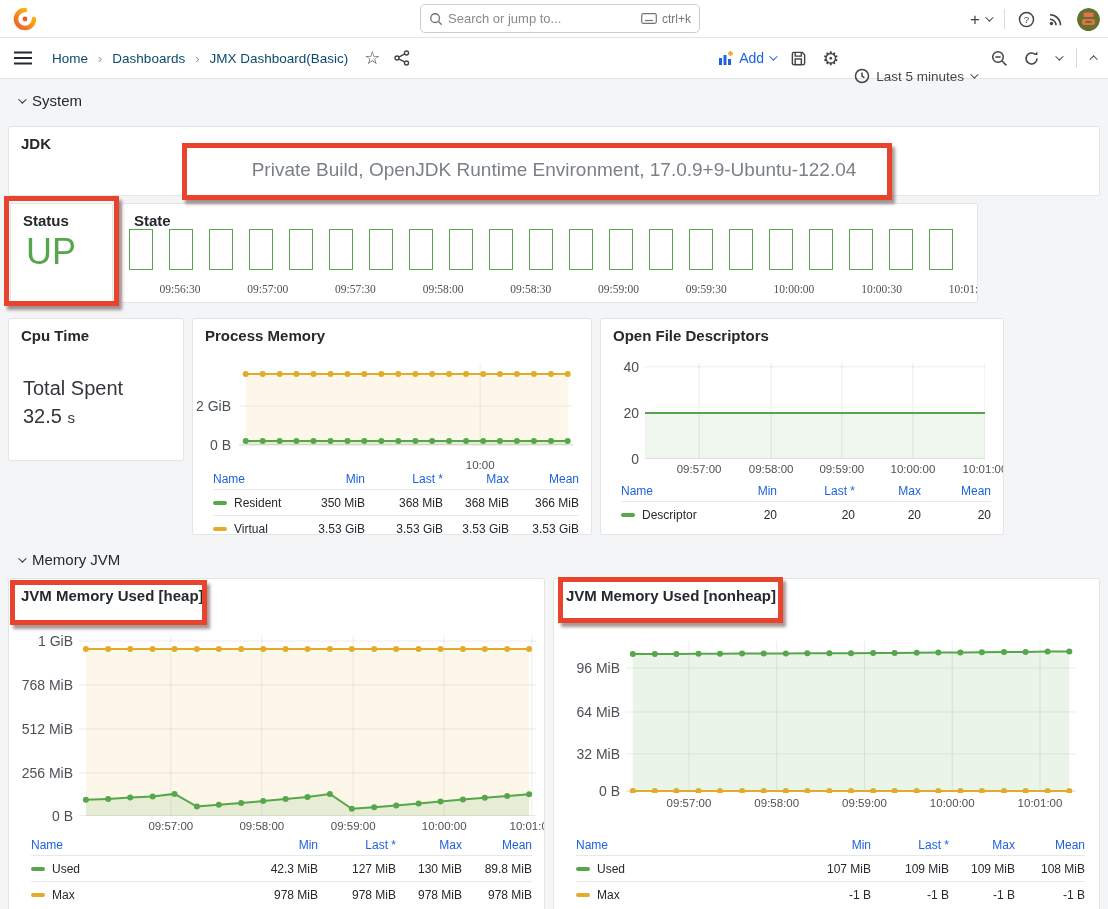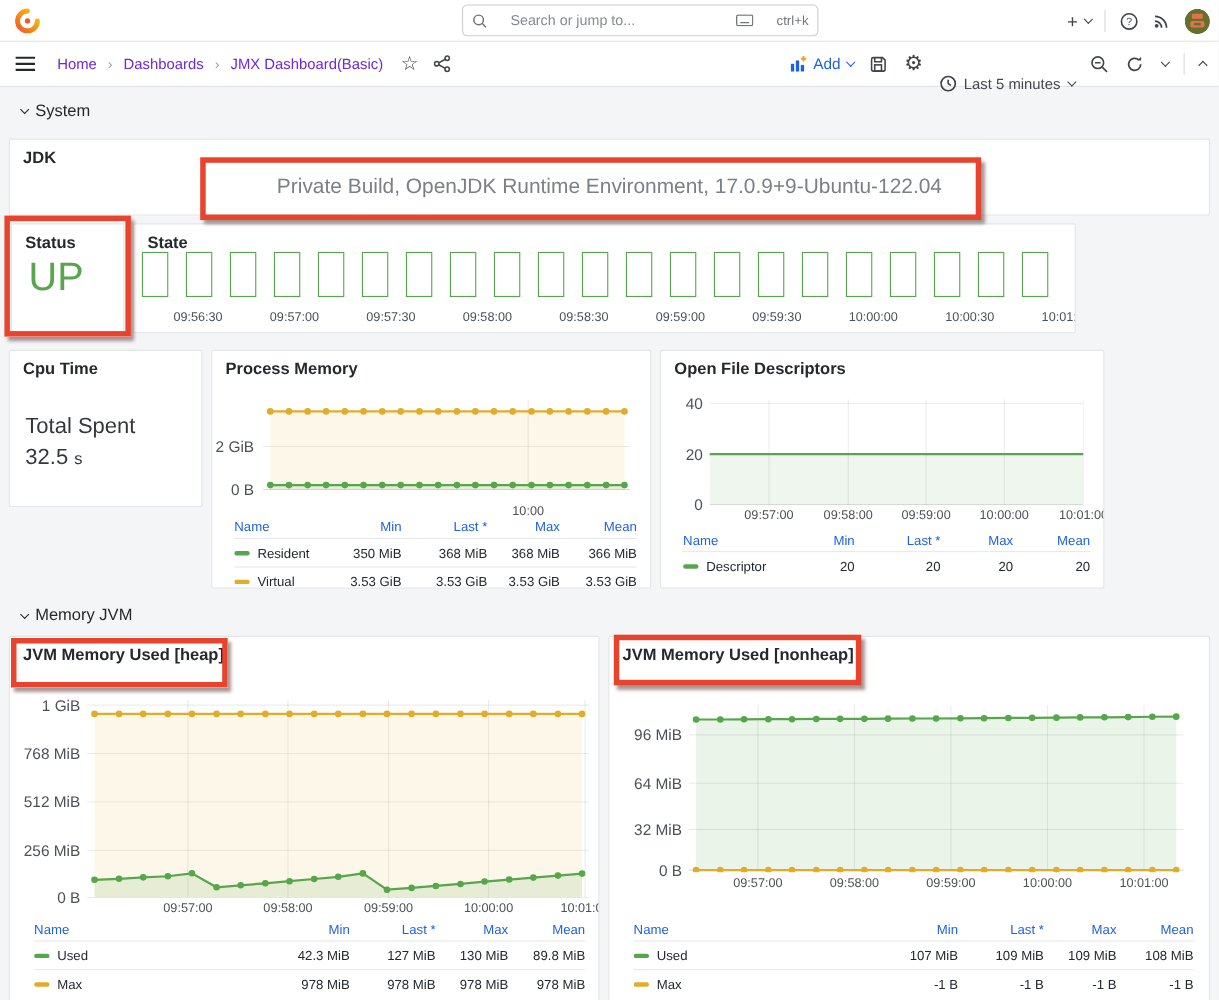--- a/index.html
+++ b/index.html
@@ -3,35 +3,35 @@
 <meta charset="utf-8">
 <style>
   * { margin:0; padding:0; box-sizing:border-box; }
   html,body { width:1108px; height:909px; overflow:hidden; }
   body { font-family:"Liberation Sans", sans-serif; color:#24292e; background:#f4f5f6; }
   #screen { position:relative; width:1108px; height:909px; overflow:hidden; background:#f4f5f6; }
 
   
   #topnav { position:absolute; left:0; top:0; width:1108px; height:38px; background:#fff; border-bottom:1px solid #e3e4e6; z-index:20; }
   #logo { position:absolute; left:13px; top:7px; width:24px; height:24px; cursor:pointer; }
-  #searchbox { position:absolute; left:420px; top:4px; width:324px; height:29px; border:1px solid #ccced1; border-radius:5px; background:#fff; display:flex; align-items:center; padding:0 8px; gap:21px; color:#868b91; font-size:13px; }
+  #searchbox { position:absolute; left:420px; top:4px; width:280px; height:29px; border:1px solid #ccced1; border-radius:5px; background:#fff; display:flex; align-items:center; padding:0 8px; gap:5px; color:#868b91; font-size:13px; }
   #searchbox .grow { flex:1; }
   #searchbox .shortcut { color:#71767c; font-size:12px; }
   #nav-right { position:absolute; right:8px; top:0; height:38px; display:flex; align-items:center; gap:13px; }
   .icon-btn { display:flex; align-items:center; justify-content:center; cursor:pointer; color:#404449; }
   .vdiv { width:1px; height:20px; background:#d9dadc; }
   .chev { display:inline-block; width:6px; height:6px; border:solid #404449; border-width:0 1.5px 1.5px 0; transform:rotate(45deg) translateY(-2px); }
   .chev.up { transform:rotate(-135deg) translateY(-2px); }
   .chev.blue { border-color:#1f62e0; }
   #avatar { width:23px; height:23px; border-radius:50%; overflow:hidden; cursor:pointer; }
 
   
   #toolbar { position:absolute; left:0; top:38px; width:1108px; height:41px; background:#fff; border-bottom:1px solid #e3e4e6; z-index:19; }
   #tb-left { position:absolute; left:14px; top:0; height:40px; display:flex; align-items:center; gap:10px; }
-  .crumb { font-size:13.5px; color:#6d28d9; cursor:pointer; }
+  .crumb { font-size:13.5px; color:#0c4a6e; cursor:pointer; }
   .crumb-sep { color:#9a9fa3; font-size:13px; }
   #tb-right { position:absolute; right:10px; top:0; height:40px; display:flex; align-items:center; gap:15px; }
   #add-group { display:flex; align-items:center; gap:5px; color:#1f62e0; font-size:14px; font-weight:500; cursor:pointer; }
   #time-group { display:flex; align-items:center; gap:6px; font-size:13.5px; color:#44484d; cursor:pointer;margin-top:36px; }
   .glyph { font-size:17px; color:#404449; line-height:1; }
 
   
   .var-sliver { position:absolute; top:74px; height:2px; background:#aeb1b4; z-index:18; }
 
   
@@ -53,21 +53,21 @@
 
   #jdk-value { position:absolute; left:0; right:0; top:32px; text-align:center; font-size:19px; color:#7b8086; }
   #status-value { position:absolute; left:15px; top:27px; font-size:36px; font-weight:500; color:#56A64B; }
   #cpu-label { position:absolute; left:14px; top:58px; font-size:20px; color:#33373c; }
   #cpu-value { position:absolute; left:14px; top:86px; font-size:20px; color:#33373c; }
   #cpu-value small { font-size:15px; }
 
   
   #state-cells { position:absolute; left:7px; top:25px; display:flex; gap:16px; }
   .scell { width:24px; height:41px; border:1px solid #56A64B; background:#fff; }
-  #state-ticks { position:absolute; left:0; top:79px; width:100%; height:15px; }
+  #state-ticks { position:absolute; left:0; top:79px; width:100%; height:15px;font-family:Liberation Serif, serif; }
   #state-ticks span { position:absolute; transform:translateX(-50%); font-size:11.5px; color:#4c5157; white-space:nowrap; }
 
   
   .chart-box { position:absolute; }
   .y-axis { position:absolute; font-size:14px; color:#4c5157; }
   .y-axis span { position:absolute; right:0; transform:translateY(-50%); white-space:nowrap; }
   .x-axis { position:absolute; font-size:11.5px; color:#4c5157; height:15px; }
   .x-axis span { position:absolute; transform:translateX(-50%); white-space:nowrap; }
   svg .grid { stroke:rgba(36,41,46,0.09); stroke-width:1; }
   svg .axis { stroke:rgba(36,41,46,0.18); stroke-width:1; }

